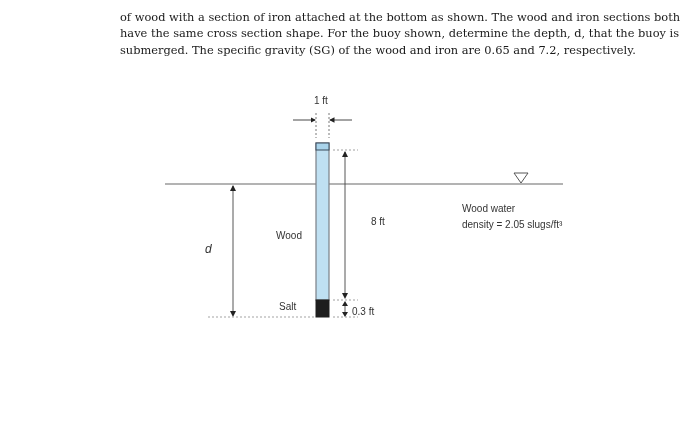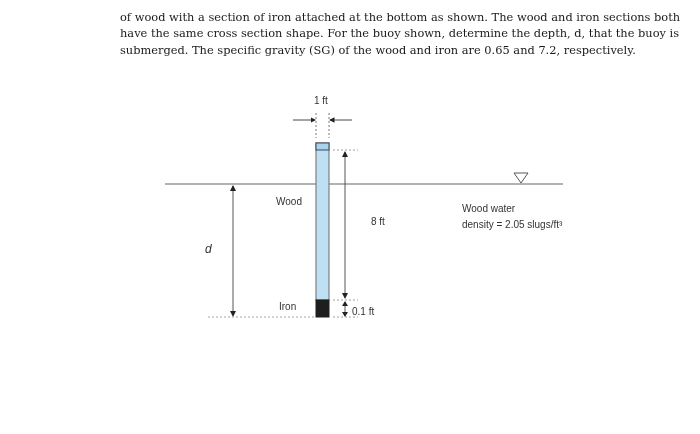--- a/index.html
+++ b/index.html
@@ -71,20 +71,20 @@
 
     <g>
       <line x1="345" y1="303" x2="345" y2="315" stroke="#444" stroke-width="0.9"></line>
       <path d="M342,306 L345,301 L348,306 Z" fill="#222"></path>
       <path d="M342,312 L345,317 L348,312 Z" fill="#222"></path>
       <line x1="333" y1="317" x2="358" y2="317" stroke="#888" stroke-width="0.8" stroke-dasharray="2,2"></line>
     </g>
   </svg>
 
   <span class="lbl" style="left:314px; top:95px;">1 ft</span>
-  <span class="lbl" style="left:276px; top:196px;">Wood</span>
-  <span class="lbl" style="left:279px; top:301px;">Iron</span>
+  <span class="lbl" style="left:276px; top:230px;">Wood</span>
+  <span class="lbl" style="left:279px; top:301px;">Salt</span>
   <span class="lbl italic" style="left:205px; top:242px;">d</span>
   <span class="lbl" style="left:371px; top:216px;">8 ft</span>
-  <span class="lbl" style="left:352px; top:306px;">0.1 ft</span>
+  <span class="lbl" style="left:352px; top:306px;">0.3 ft</span>
   <span class="lbl" style="left:462px; top:203px;">Wood water</span>
   <span class="lbl" style="left:462px; top:219px;">density = 2.05 slugs/ft³</span>
 </div>
 
 </body></html>

